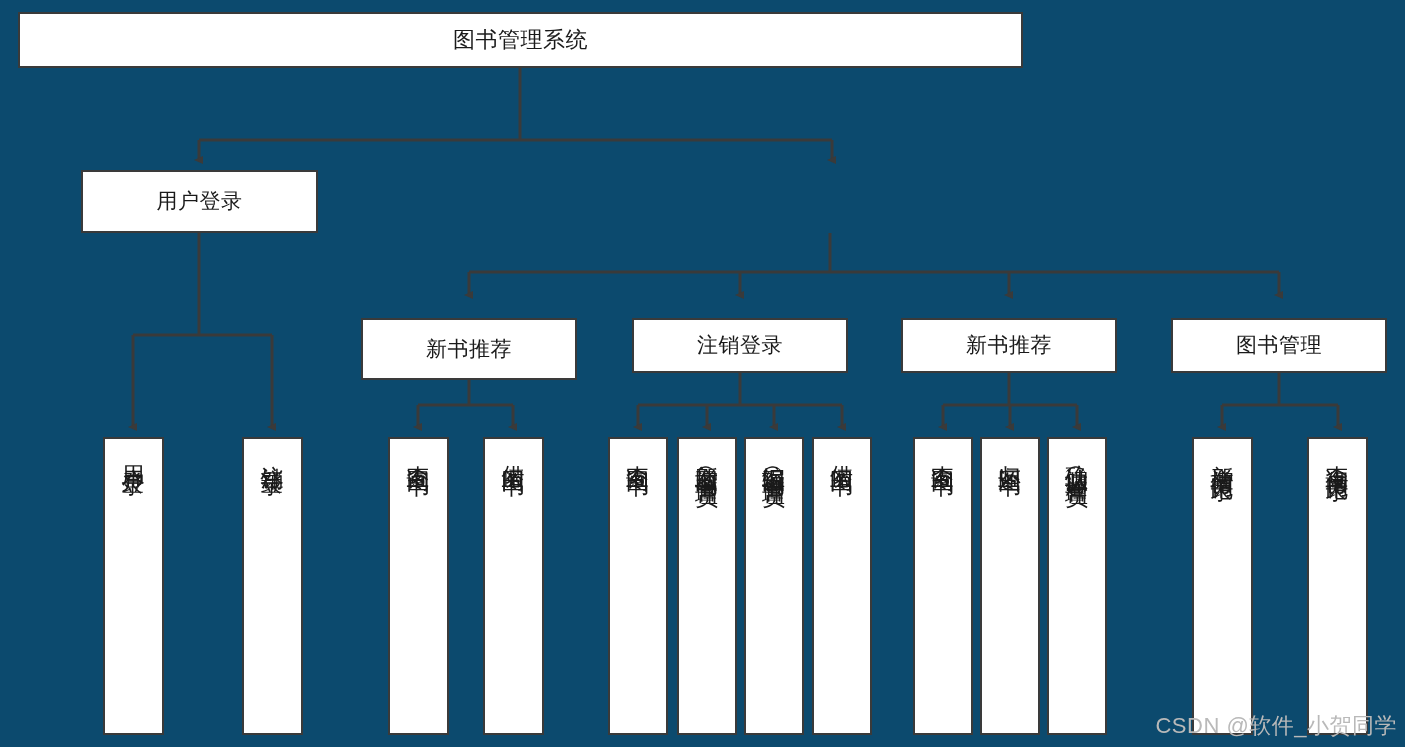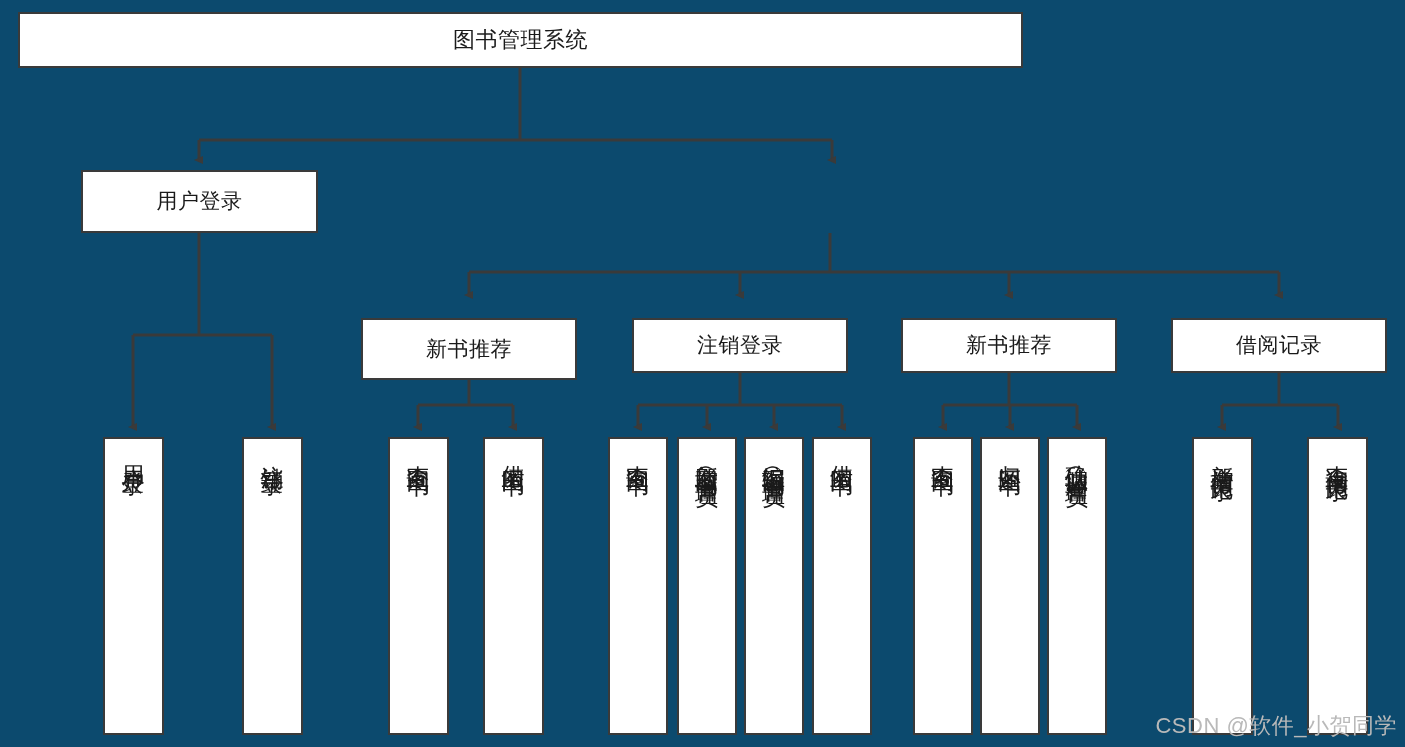--- a/index.html
+++ b/index.html
@@ -135,21 +135,21 @@
   <div class="node horizontal" style="left:361px; top:318px; width:216px; height:62px;">
     <span class="label">新书推荐</span>
   </div>
   <div class="node horizontal" style="left:632px; top:318px; width:216px; height:55px;">
     <span class="label">注销登录</span>
   </div>
   <div class="node horizontal" style="left:901px; top:318px; width:216px; height:55px;">
     <span class="label">新书推荐</span>
   </div>
   <div class="node horizontal" style="left:1171px; top:318px; width:216px; height:55px;">
-    <span class="label">借阅记录</span>
+    <span class="label">图书管理</span>
   </div>
 
   <div class="node vertical" style="left:103px; top:437px; width:61px; height:298px;">
     <span class="label">用户登录</span>
   </div>
   <div class="node vertical" style="left:242px; top:437px; width:61px; height:298px;">
     <span class="label">注销登录</span>
   </div>
 
   <div class="node vertical" style="left:388px; top:437px; width:61px; height:298px;">

